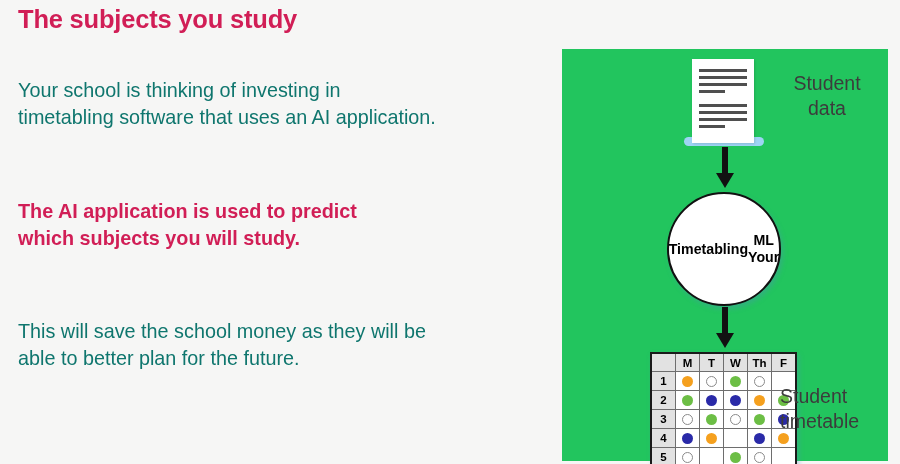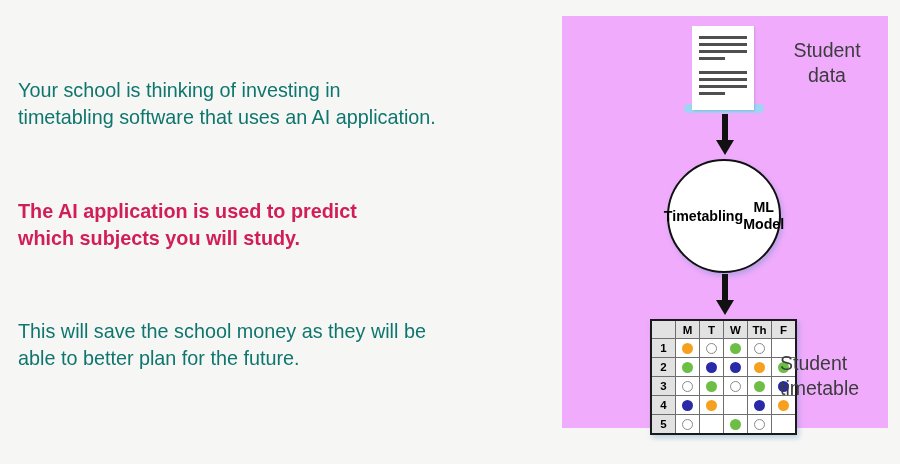--- a/index.html
+++ b/index.html
@@ -61,24 +61,24 @@
   #para-outcome {
     position: absolute;
     top: 318px;
     left: 0;
   }
 
   
   #diagram-panel {
     position: absolute;
     left: 562px;
-    top: 16px;
+    top: 49px;
     width: 326px;
     height: 412px;
-    background: #f0abfc;
+    background: #22c55e;
   }
 
   
   #document-icon-wrap {
     position: absolute;
     left: 130px;
     top: 10px;
     width: 66px;
     height: 90px;
   }
@@ -205,20 +205,21 @@
     top: 335px;
     width: 140px;
     text-align: left;
   }
 </style>
 </head>
 <body>
 
 <div id="left-column">
 
+  <h1 id="slide-title">The subjects you study</h1>
 
   <p class="body-para" id="para-intro">Your school is thinking of investing in timetabling software that uses an AI application.</p>
 
   <p class="body-para" id="para-outcome">This will save the school money as they will be able to better plan for the future.</p>
 
   <p class="body-para" id="para-highlight">The AI application is used to predict which subjects you will study.</p>
 
 </div>
 
 <div id="diagram-panel">
@@ -242,21 +243,21 @@
     <div>data</div>
   </div>
 
   <svg class="arrow" id="arrow-top" viewBox="0 0 22 42">
     <rect x="8" y="0" width="6" height="28" fill="#111111"></rect>
     <polygon points="2,26 20,26 11,41" fill="#111111"></polygon>
   </svg>
 
   <div id="ml-circle">
     <div class="ml-circle-line">Timetabling</div>
-    <div class="ml-circle-line">ML Model</div>
+    <div class="ml-circle-line">ML Your</div>
   </div>
 
   <svg class="arrow" id="arrow-bottom" viewBox="0 0 22 42">
     <rect x="8" y="0" width="6" height="28" fill="#111111"></rect>
     <polygon points="2,26 20,26 11,41" fill="#111111"></polygon>
   </svg>
 
   <div id="timetable-wrap">
     <table id="timetable">
       <thead>

